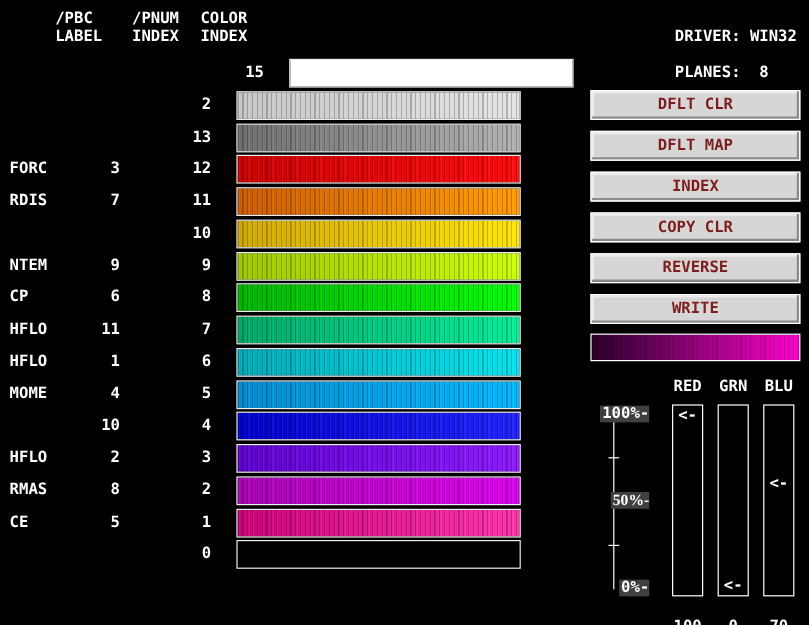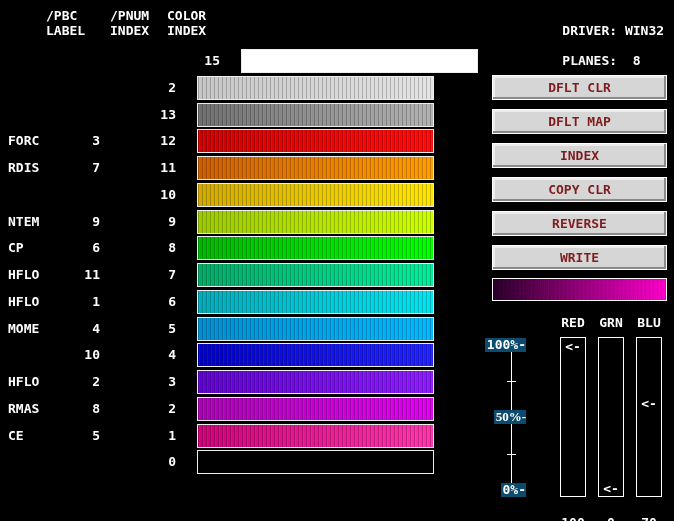--- a/index.html
+++ b/index.html
@@ -19,21 +19,21 @@
   .btn{position:absolute;left:492px;width:175px;height:25px;background:#d6d6d6;color:#7f1d1d;
        font-family:"DejaVu Sans Mono",monospace;font-weight:bold;font-size:13px;
        border:1px solid #fff;box-shadow:inset -2px -2px 0 #8a8a8a, inset 2px 2px 0 #ececec;
        text-align:center;line-height:21px;cursor:default;padding:0;}
   .preview{position:absolute;left:492px;top:278px;width:173px;height:21px;border:1px solid #fff;}
   
   .chan-label{position:absolute;top:316px;width:28px;text-align:center;line-height:14px;}
   .track{position:absolute;top:337px;width:24px;height:158px;background:#000;border:1px solid #fff;}
   .marker{position:absolute;left:0;right:0;text-align:center;height:14px;line-height:14px;}
   .chan-value{position:absolute;top:516px;width:40px;text-align:center;line-height:14px;}
-  .scale{position:absolute;right:148px;height:14px;line-height:14px;background:#0c4a6e;padding-left:2px;white-space:pre;}
+  .scale{position:absolute;right:133px;height:14px;line-height:14px;background:#404040;padding-left:2px;white-space:pre;}
   .axis-line{position:absolute;left:511px;width:1px;background:#fff;}
   .axis-tick{position:absolute;left:507px;width:9px;height:1px;background:#fff;}
 </style>
 </head>
 <body>
 
 <div class="screen">
 
   <div class="abs hdr" style="left:10px;top:8px;"><span>/PBC</span><br><span>LABEL</span></div>
   <div class="abs hdr" style="left:74px;top:8px;"><span>/PNUM</span><br><span>INDEX</span></div>

